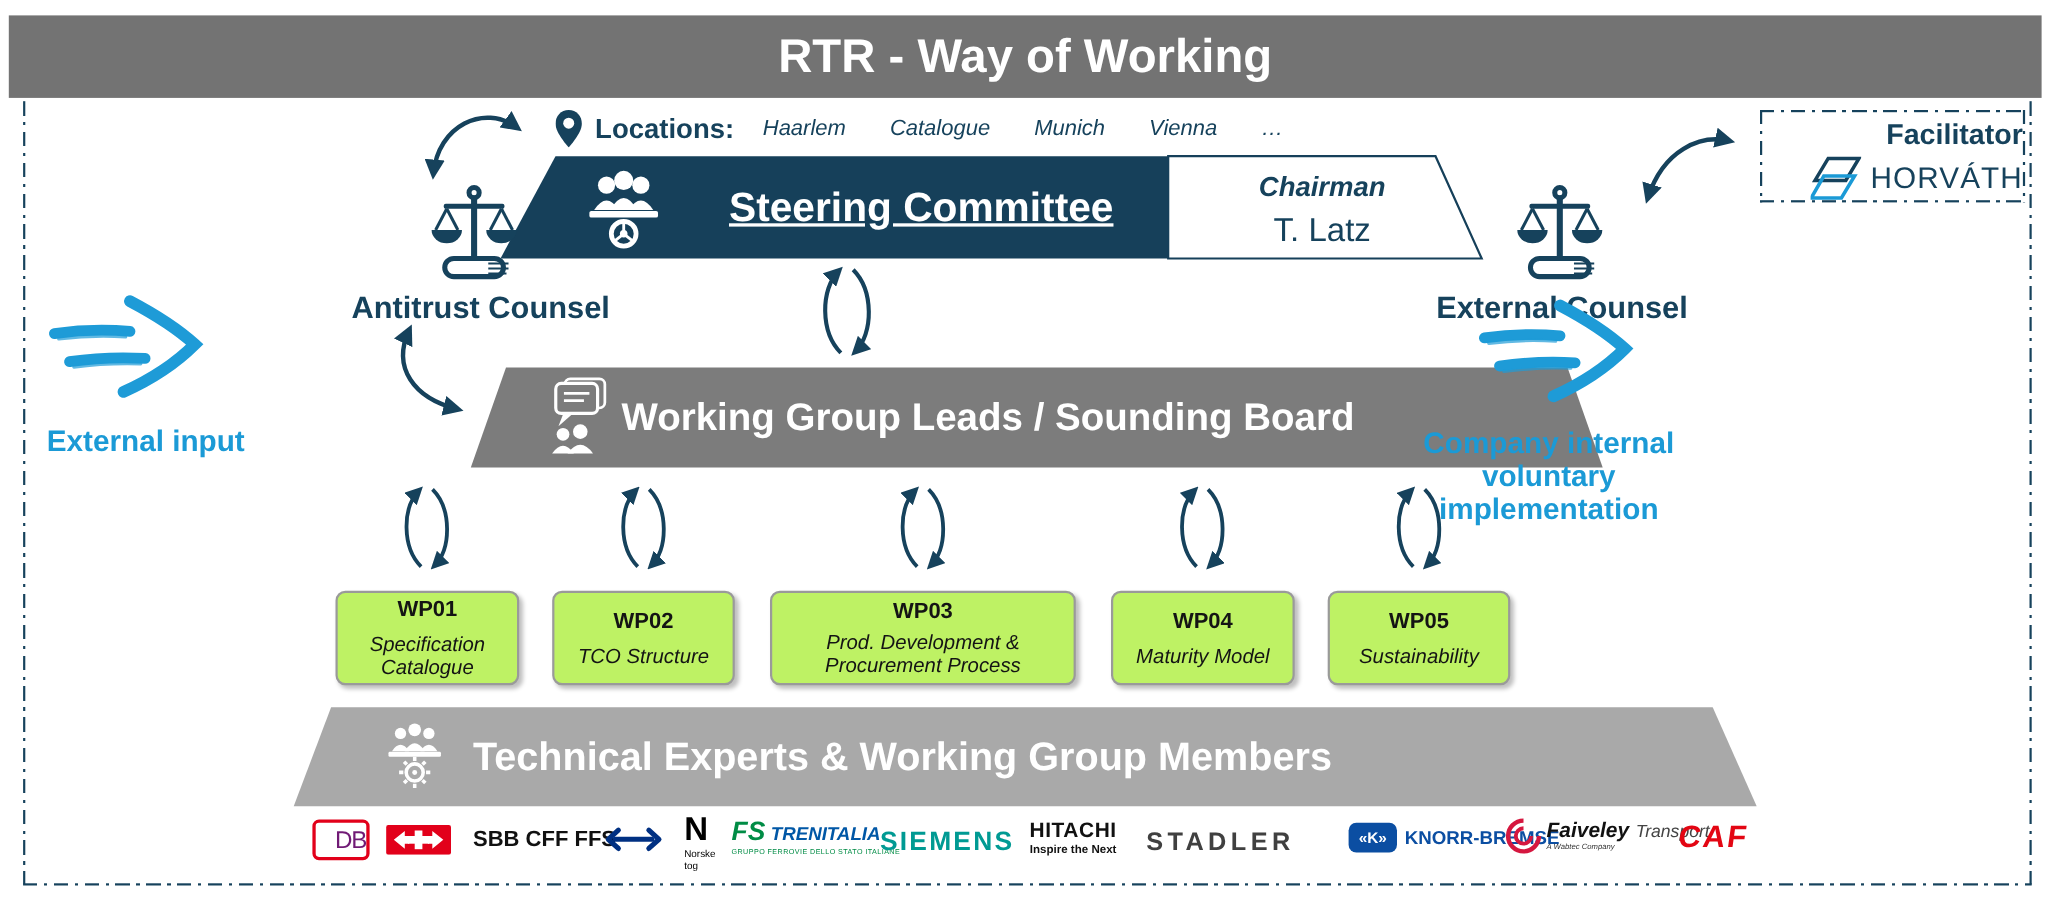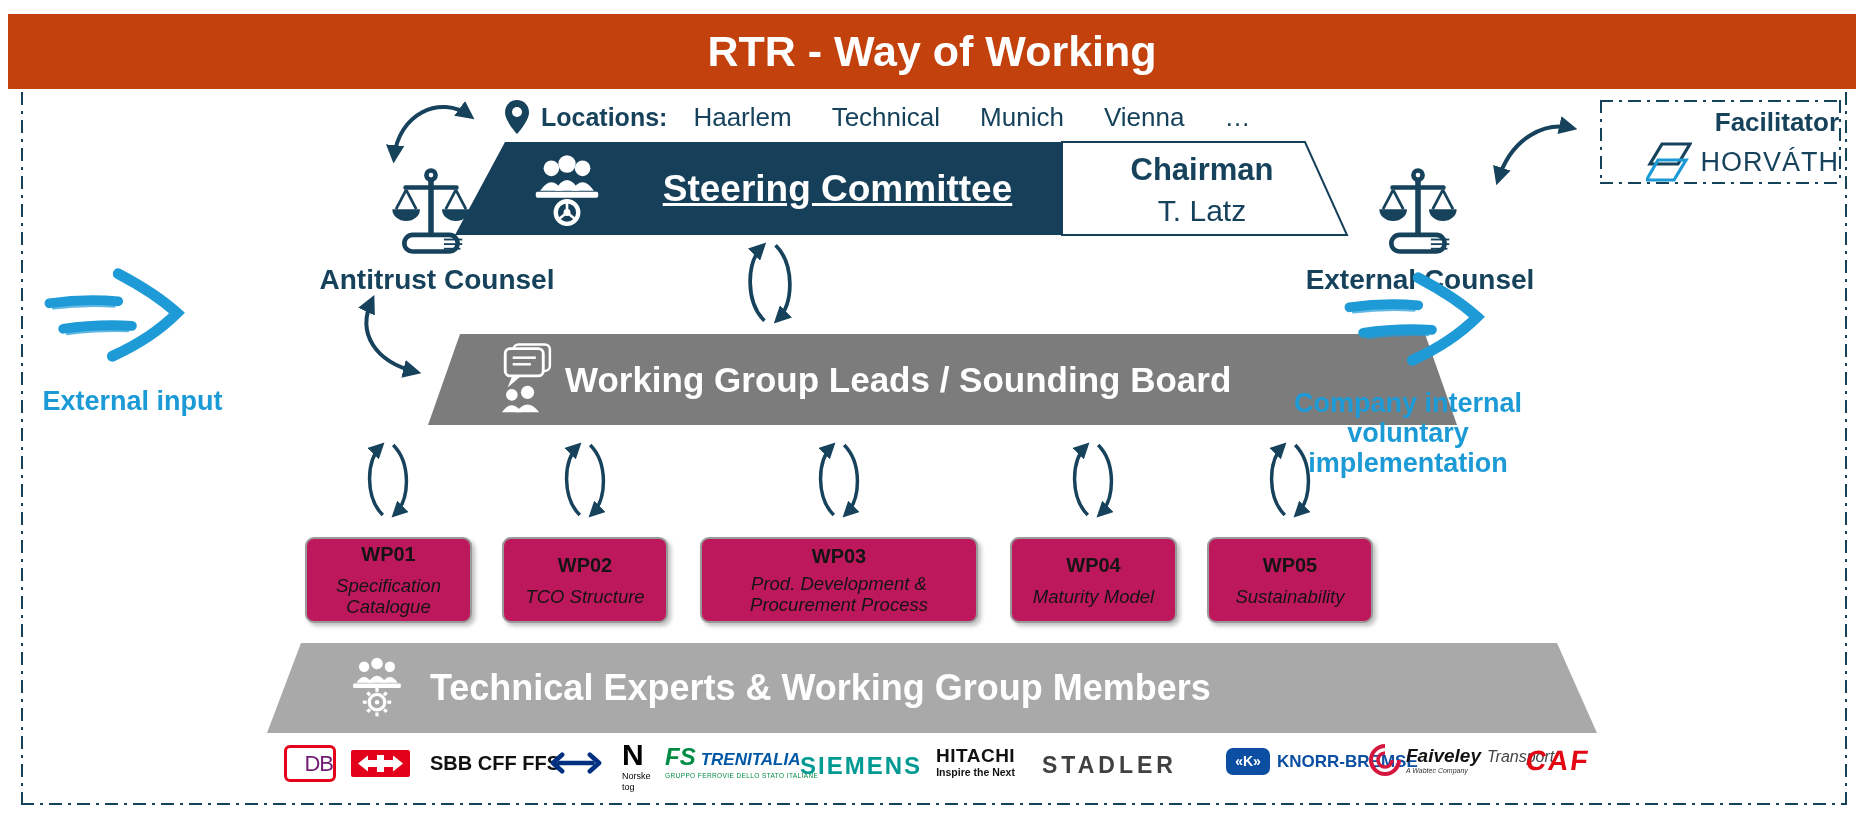--- a/index.html
+++ b/index.html
@@ -2,40 +2,40 @@
 <html><head>
 <meta charset="utf-8">
 <style>
   html,body{margin:0;padding:0;background:#fff;}
   #stage{position:relative;width:1866px;height:817px;background:#fff;overflow:hidden;
          font-family:"Liberation Sans",sans-serif;color:#16425C;}
   .abs{position:absolute;}
   
   .vline{position:absolute;width:2px;background-image:repeating-linear-gradient(to bottom,#16425C 0 13px,transparent 13px 19px,#16425C 19px 22px,transparent 22px 28px);}
   .hline{position:absolute;height:2px;background-image:repeating-linear-gradient(to right,#16425C 0 13px,transparent 13px 19px,#16425C 19px 22px,transparent 22px 28px);}
-  .header{left:8px;top:14px;width:1848px;height:75px;background:#c2410c;
+  .header{left:8px;top:14px;width:1848px;height:75px;background:#737373;
           color:#fff;font-size:43px;font-weight:bold;text-align:center;line-height:75px;}
   .loc-row{left:505px;top:96px;height:42px;display:flex;align-items:center;}
   .loc-label{font-size:25px;font-weight:bold;margin-left:12px;}
-  .loc-item{font-size:26px;margin-left:40px;white-space:nowrap;}
+  .loc-item{font-size:20px;font-style:italic;margin-left:40px;white-space:nowrap;}
   .fac-box{left:1600px;top:100px;width:241px;height:84px;}
   .fac-inner{position:absolute;left:12px;top:0;width:100%;height:100%;display:flex;flex-direction:column;align-items:flex-end;padding:7px 14px 0 0;box-sizing:border-box;}
   .fac-label{font-size:26px;font-weight:bold;}
   .fac-brand{display:flex;align-items:center;gap:8px;margin-top:3px;font-size:27px;letter-spacing:1px;}
   .sc-text{left:615px;top:140px;width:445px;height:97px;line-height:97px;text-align:center;
            color:#fff;font-size:37px;font-weight:bold;white-space:nowrap;text-decoration:underline;}
   .chair{left:1062px;top:152px;width:280px;text-align:center;line-height:36px;}
-  .chair b{font-size:31px;}
+  .chair b{font-size:25px;font-style:italic;}
   .chair span{font-size:30px;}
   .counsel{width:300px;text-align:center;font-size:28px;font-weight:bold;top:264px;white-space:nowrap;}
   .wg-text{left:565px;top:332px;width:520px;height:95px;line-height:95px;text-align:center;
            color:#fff;font-size:35px;font-weight:bold;white-space:nowrap;}
   .te-text{left:430px;top:640px;width:700px;height:96px;line-height:96px;text-align:center;
            color:#fff;font-size:36px;font-weight:bold;white-space:nowrap;}
-  .wp{top:537px;height:86px;background:#be185d;border:2px solid #9A9A9A;border-radius:9px;
+  .wp{top:537px;height:86px;background:#bef264;border:2px solid #9A9A9A;border-radius:9px;
       box-shadow:3px 3px 4px rgba(0,0,0,.25);display:flex;flex-direction:column;
       justify-content:center;align-items:center;gap:9px;box-sizing:border-box;color:#141414;}
   .wp-id{font-size:20px;font-weight:bold;}
   .wp-name{font-size:18.5px;font-style:italic;text-align:center;line-height:21px;padding:0 6px;}
   .flow-label{font-size:27px;font-weight:bold;color:#1B9AD6;text-align:center;line-height:30px;}
   
   .logo{position:absolute;display:flex;align-items:center;}
   .db-box{width:46px;height:31px;border:3px solid #E2001A;border-radius:6px;color:#701a75;
           font-size:22px;font-weight:400;text-align:right;line-height:31px;letter-spacing:-1px;background:#fff;box-sizing:content-box;}
   .sbb-text{font-size:20px;font-weight:bold;color:#111;margin-left:20px;white-space:nowrap;}
@@ -85,21 +85,21 @@
     <path d="M12,72 C16,28 58,8 88,30" fill="none" stroke="#16425C" stroke-width="4" marker-start="url(#ah)" marker-end="url(#ah)"></path>
   </svg>
 
   <div class="abs loc-row">
     <svg width="24" height="34" viewBox="0 0 24 34">
       <path d="M12,0 C5,0 0,5.5 0,12.5 C0,21 12,34 12,34 C12,34 24,21 24,12.5 C24,5.5 19,0 12,0 Z" fill="#16425C"></path>
       <circle cx="12" cy="12" r="5" fill="#fff"></circle>
     </svg>
     <span class="loc-label">Locations:</span>
     <span class="loc-item" style="margin-left:26px;">Haarlem</span>
-    <span class="loc-item">Technical</span>
+    <span class="loc-item">Catalogue</span>
     <span class="loc-item">Munich</span>
     <span class="loc-item">Vienna</span>
     <span class="loc-item">…</span>
   </div>
 
   <svg class="abs" style="left:1488px;top:108px;" width="95" height="80">
     <path d="M10,72 C24,28 58,14 84,20" fill="none" stroke="#16425C" stroke-width="4" marker-start="url(#ah)" marker-end="url(#ah)"></path>
   </svg>
 
   <div class="abs fac-box">

